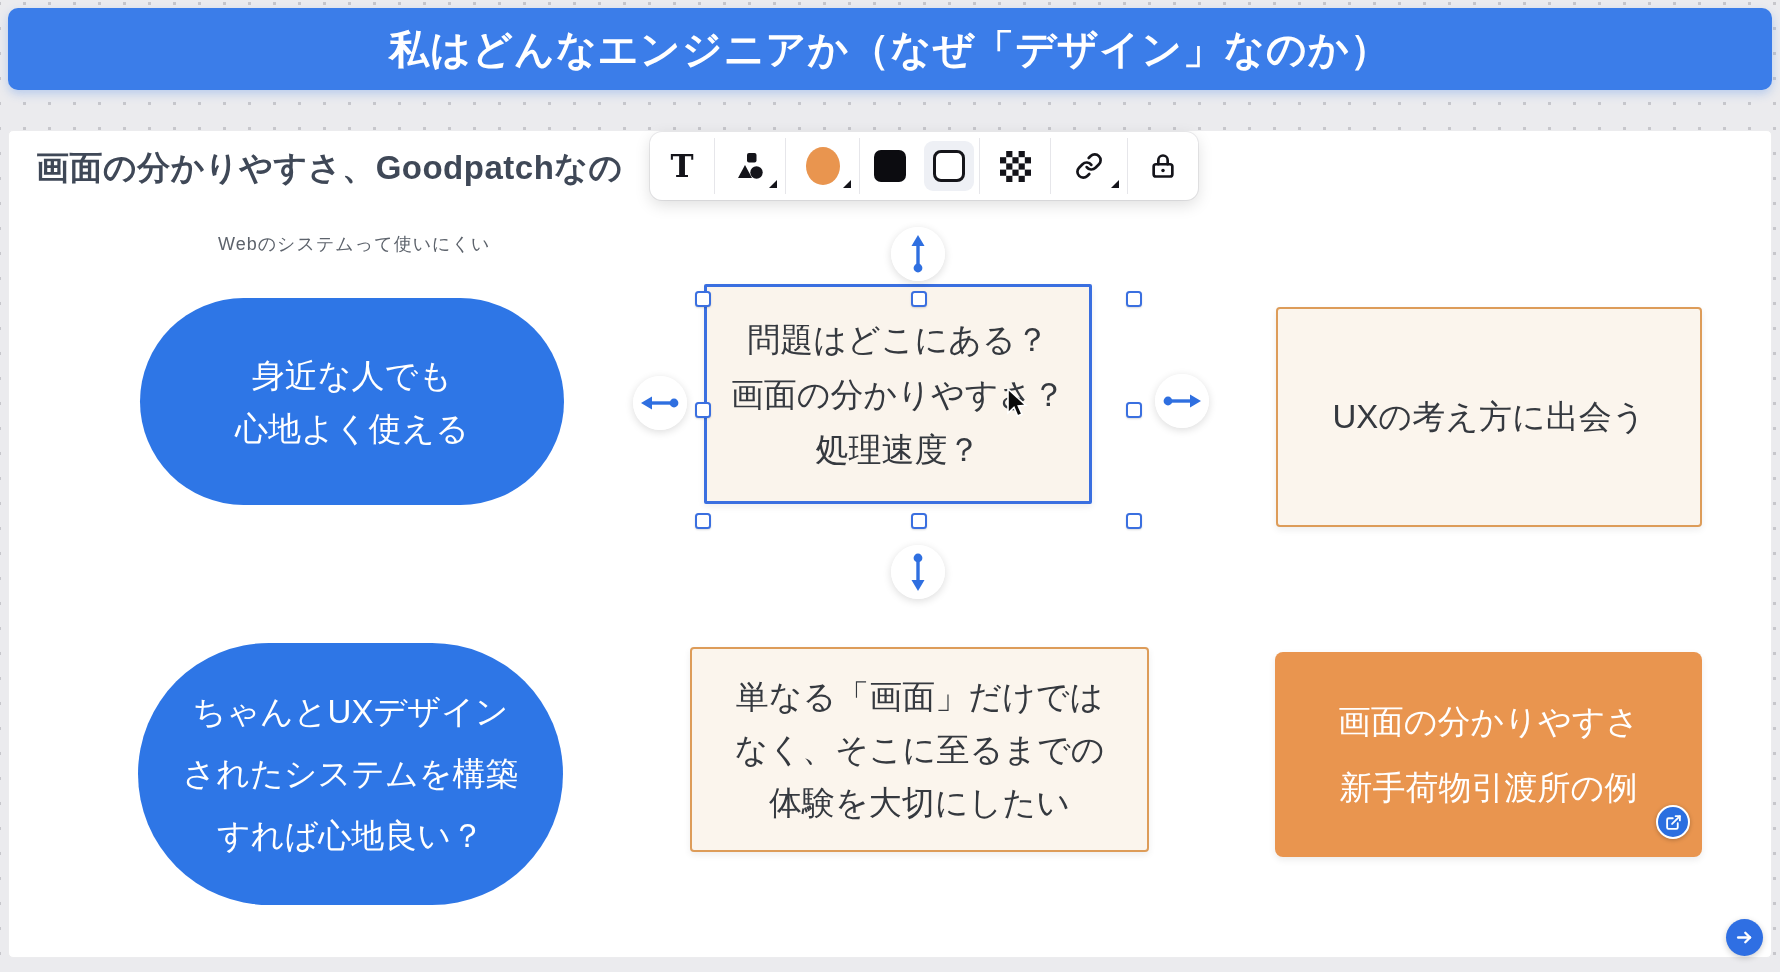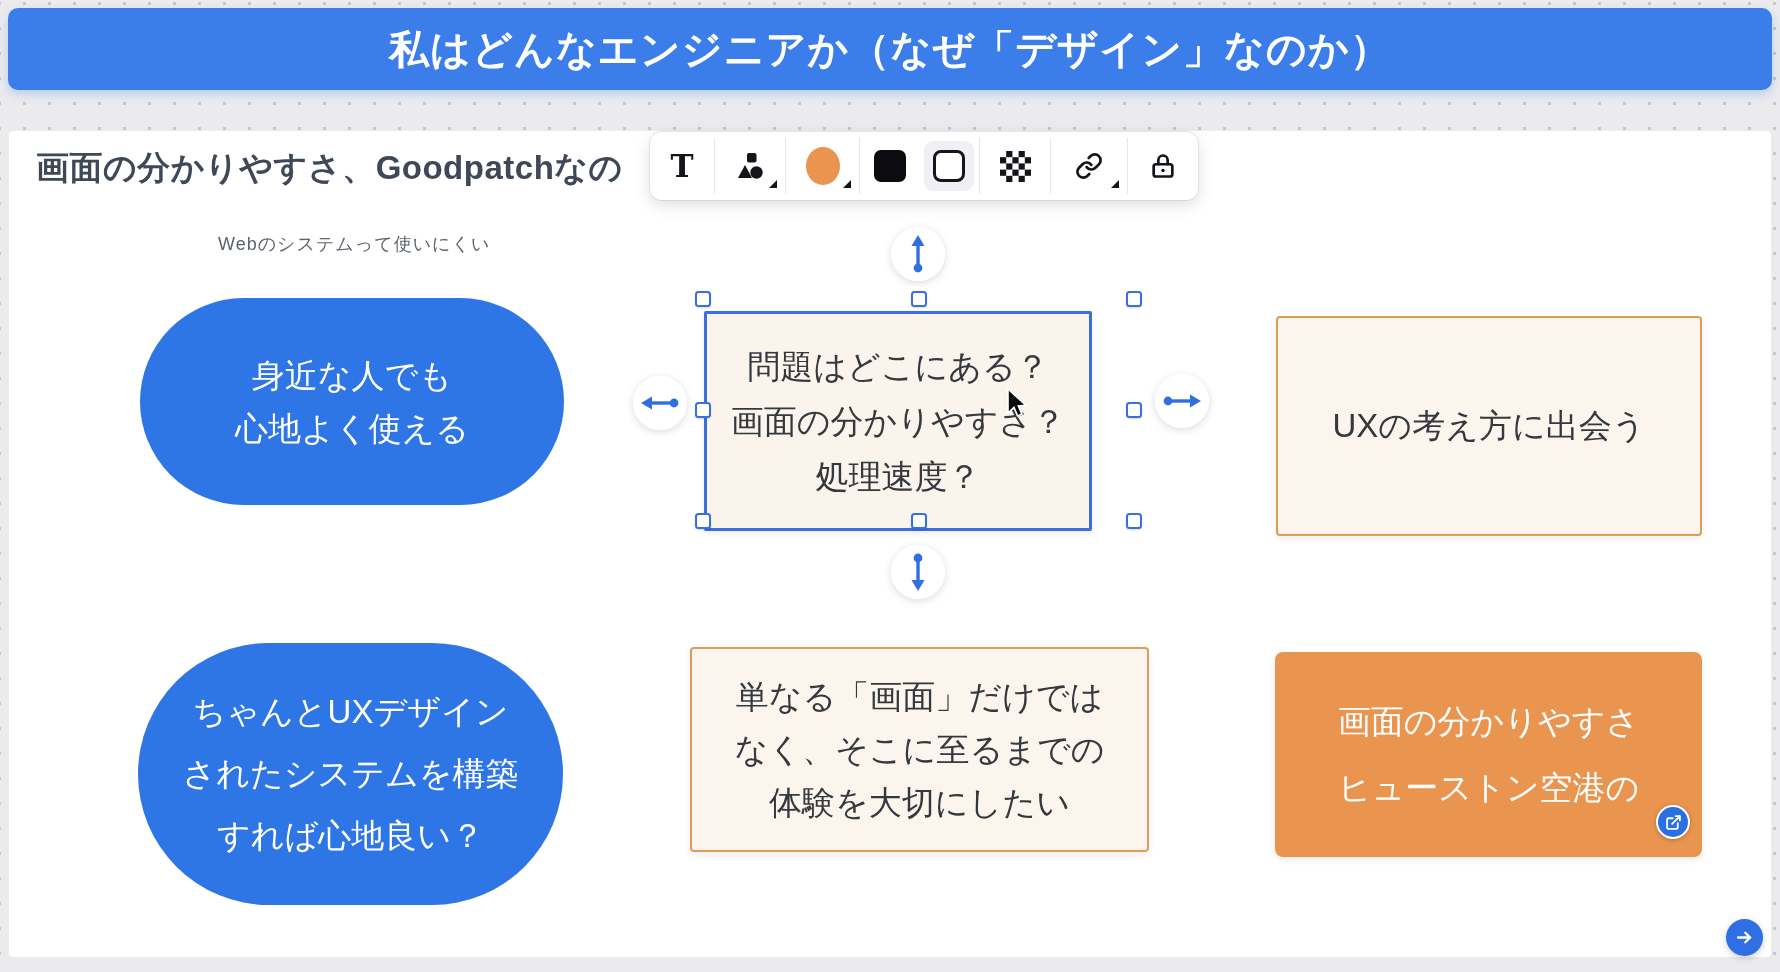--- a/index.html
+++ b/index.html
@@ -51,26 +51,26 @@
 
   .pill { background:#2e76e6; color:#fff; font-weight:500; }
   #pill-want { left:140px; top:298px; width:424px; height:207px; border-radius:110px; font-size:33px; line-height:53px; }
   #pill-uxd  { left:138px; top:643px; width:425px; height:262px; border-radius:135px; font-size:33px; line-height:62px; }
 
   .cream {
     background:#fbf5ed; border:2px solid #dd9c59; color:#35393f;
     border-radius:4px; box-shadow:0 3px 7px rgba(0,0,0,.07);
   }
   #box-problem {
-    left:704px; top:311px; width:388px; height:220px;
+    left:704px; top:284px; width:388px; height:220px;
     background:#faf4ec; border:3px solid #3a6fe0; border-radius:2px;
     color:#35393f; font-size:33px; line-height:55px;
     box-shadow:0 3px 7px rgba(0,0,0,.07);
   }
-  #box-ux { left:1276px; top:316px; width:426px; height:220px; font-size:33px; line-height:50px; }
+  #box-ux { left:1276px; top:307px; width:426px; height:220px; font-size:33px; line-height:50px; }
   #box-exp { left:690px; top:647px; width:459px; height:205px; font-size:33px; line-height:53px; }
   #box-houston {
     left:1275px; top:652px; width:427px; height:205px;
     background:#e9954f; color:#fff; border-radius:8px; font-weight:500;
     font-size:33px; line-height:66px; box-shadow:0 3px 7px rgba(0,0,0,.08);
   }
 
   
   .link-badge {
     position:absolute; left:1656px; top:805px; width:34px; height:34px;
@@ -161,21 +161,21 @@
     <div class="ln">画面の分かりやすさ？</div>
     <div class="ln">処理速度？</div>
   </div>
 
   <div class="node cream" id="box-ux">
     <div class="ln">UXの考え方に出会う</div>
   </div>
 
   <div class="node" id="box-houston">
     <div class="ln">画面の分かりやすさ</div>
-    <div class="ln">ヒューストン空港の</div>
+    <div class="ln">新手荷物引渡所の例</div>
   </div>
 
   <div class="node cream" id="box-exp">
     <div class="ln">単なる「画面」だけでは</div>
     <div class="ln">なく、そこに至るまでの</div>
     <div class="ln">体験を大切にしたい</div>
   </div>
 
   <div class="node pill" id="pill-uxd">
     <div class="ln">ちゃんとUXデザイン</div>

